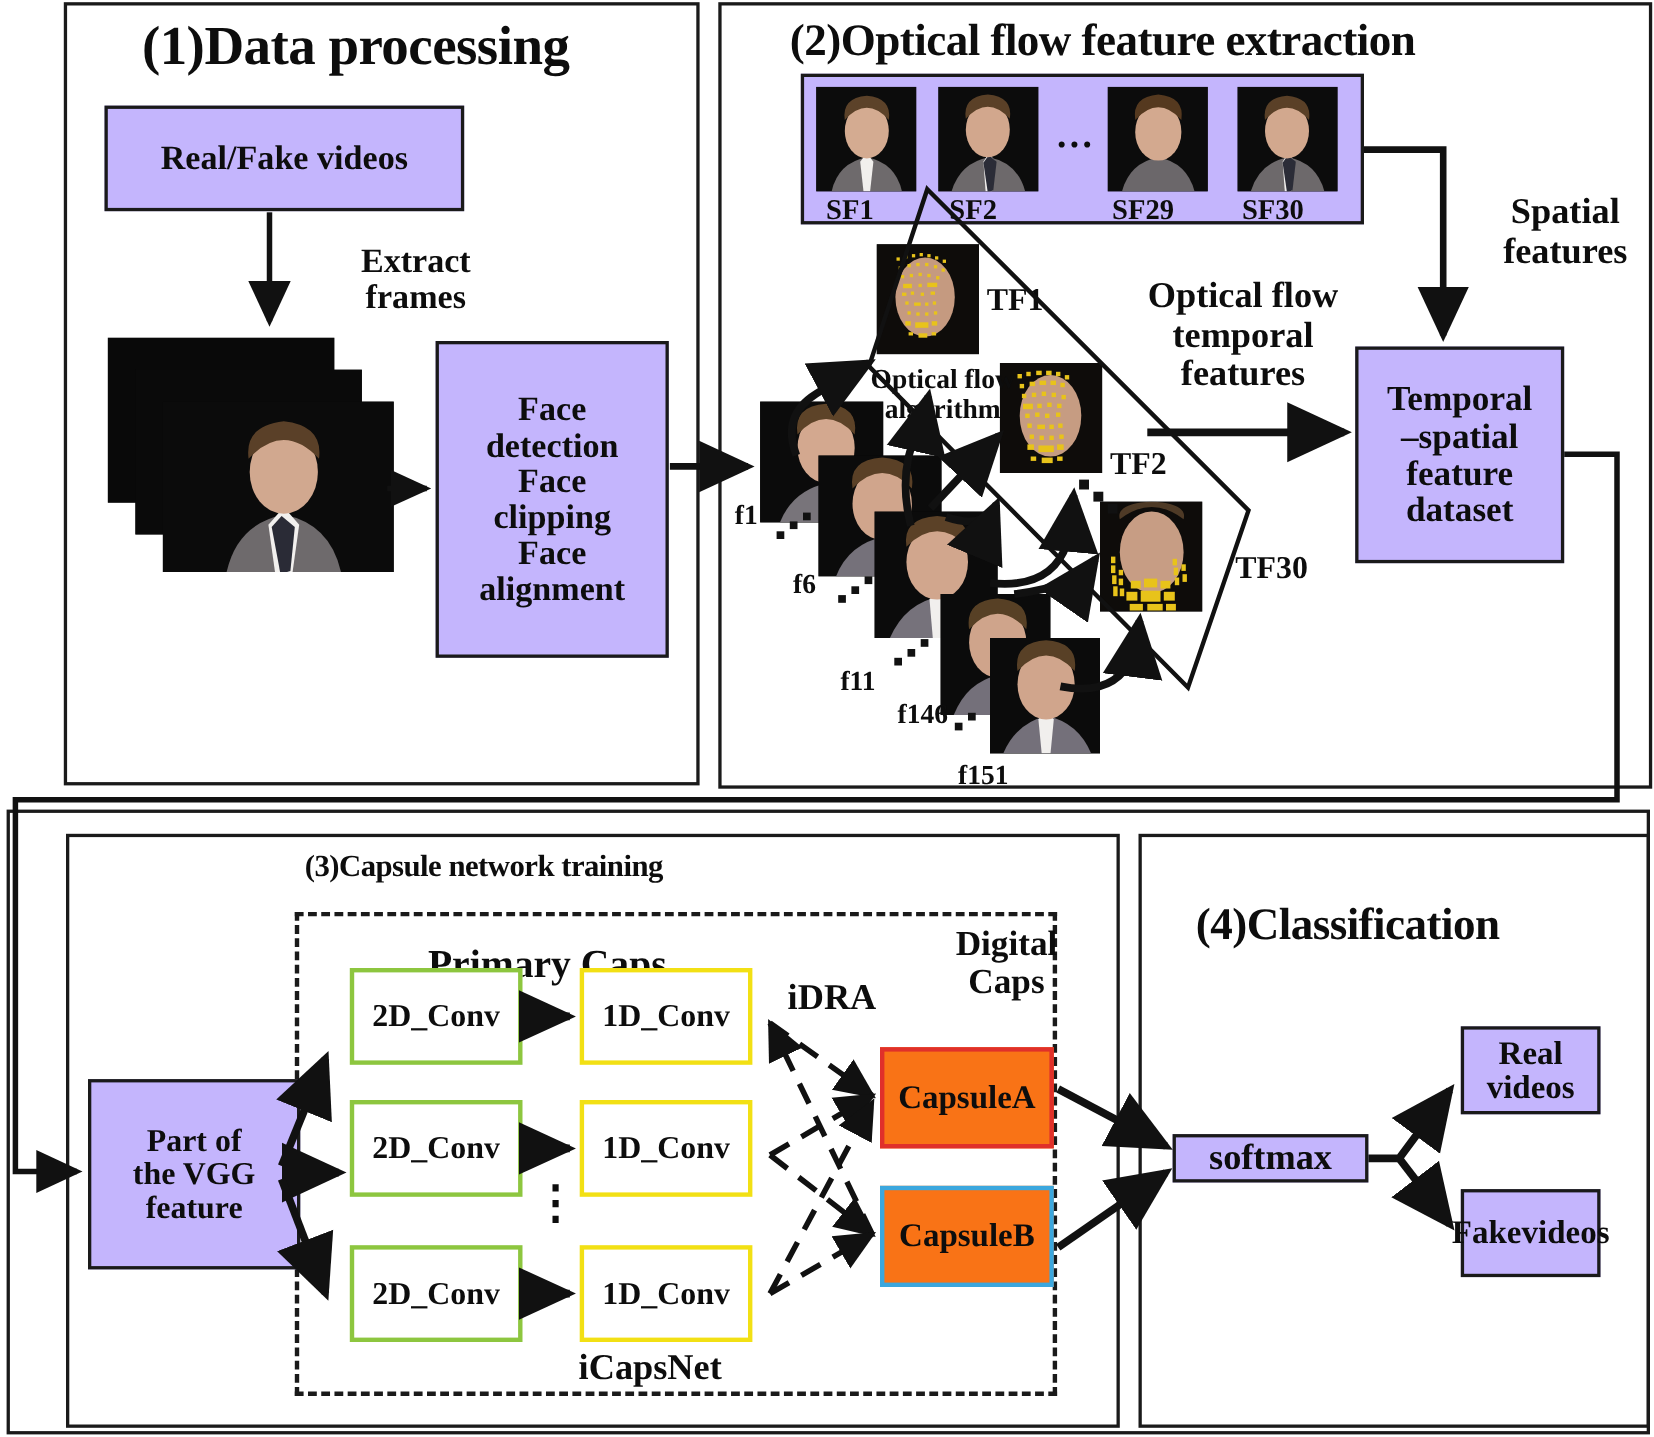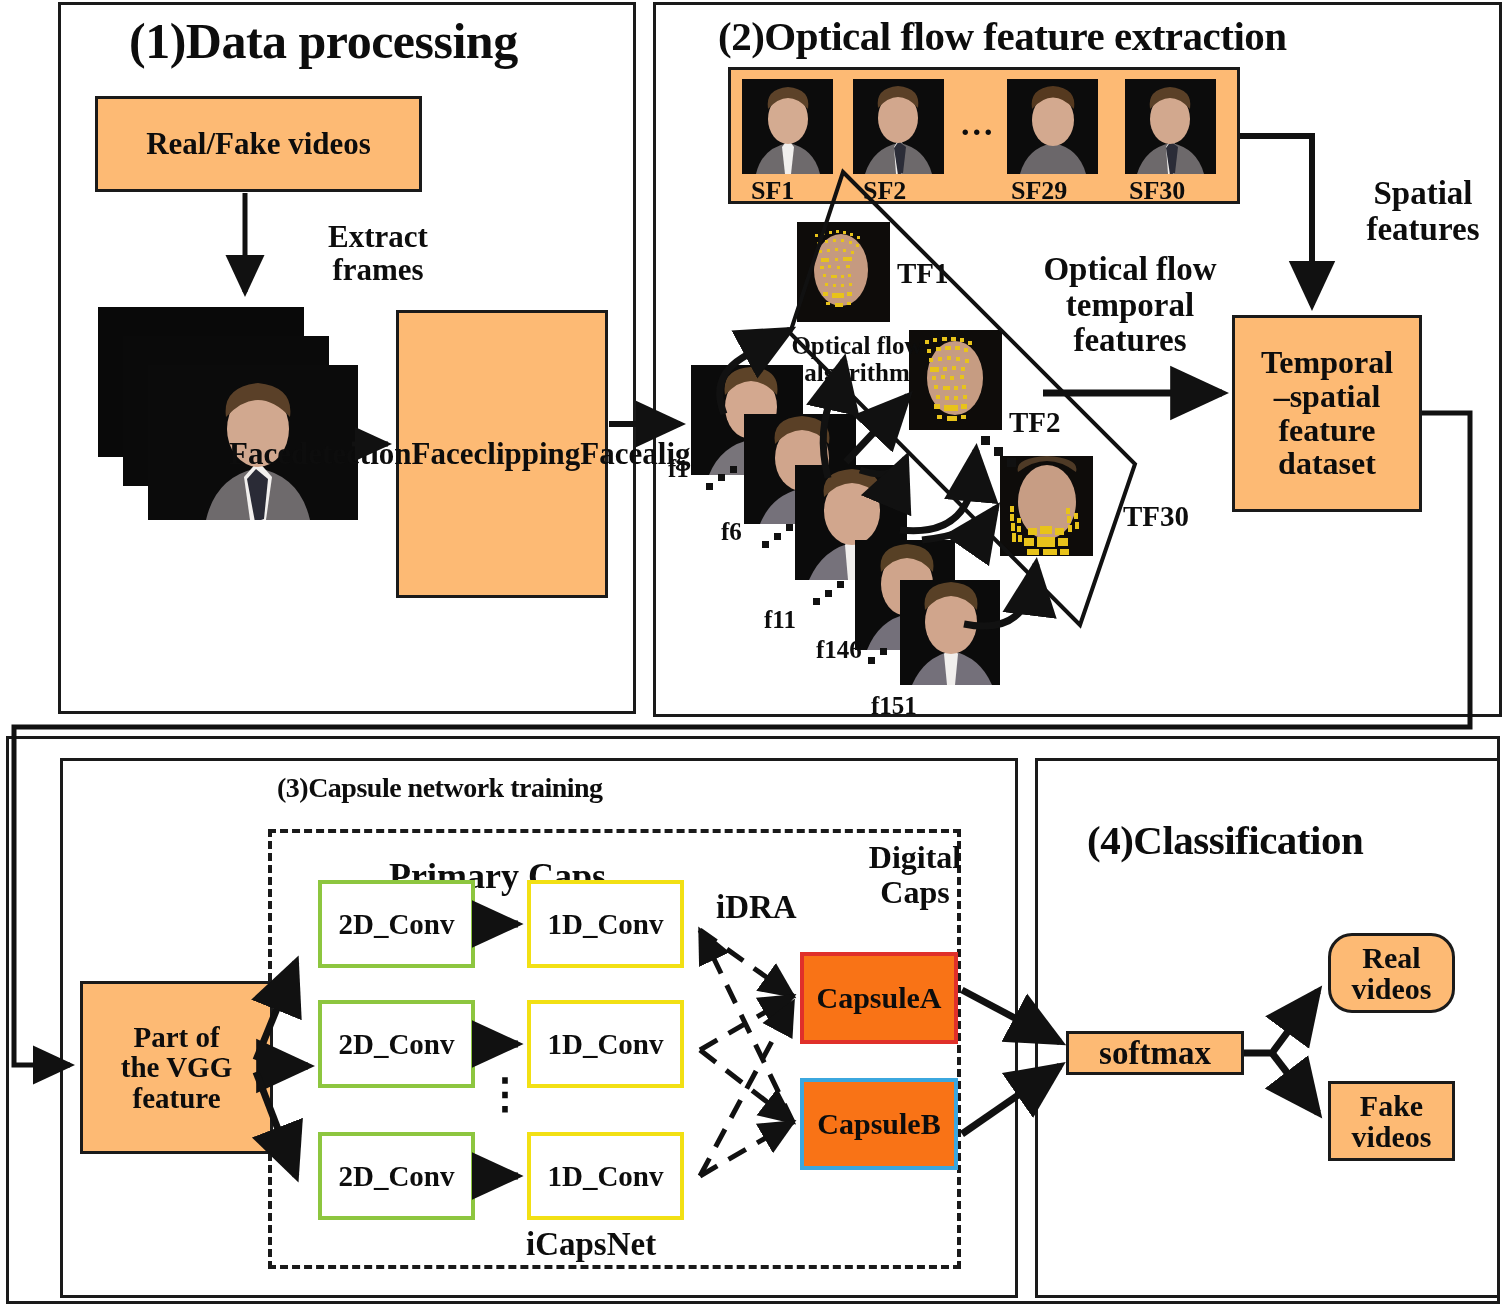--- a/index.html
+++ b/index.html
@@ -1,20 +1,20 @@
 <!DOCTYPE html>
 <html><head>
 <meta charset="utf-8">
 <style>
   html,body{margin:0;padding:0;background:#fff;}
   body{width:1504px;height:1306px;position:relative;overflow:hidden;
        font-family:"Liberation Serif","DejaVu Serif",serif;color:#0d0d0d;}
   .panel{position:absolute;border:3px solid #1a1a1a;background:transparent;box-sizing:border-box;}
   .ptitle{position:absolute;font-weight:bold;white-space:nowrap;letter-spacing:-0.5px;}
-  .box{position:absolute;border:3px solid #1a1a1a;background:#fdba74;box-sizing:border-box;
+  .box{position:absolute;border:3px solid #1a1a1a;background:#c4b5fd;box-sizing:border-box;
        display:flex;align-items:center;justify-content:center;text-align:center;
        font-weight:bold;line-height:1.05;}
   .lbl{position:absolute;font-weight:bold;white-space:nowrap;}
   .lbl.ml{white-space:normal;text-align:center;line-height:1.08;}
   svg.ov{position:absolute;left:0;top:0;width:1504px;height:1306px;pointer-events:none;overflow:visible;}
   .frm{position:absolute;background:#0a0a0a;border:0;overflow:hidden;}
   .frm .face{position:absolute;left:0;top:0;width:100%;height:100%;}
   .dashbox{position:absolute;border:4px dashed #1a1a1a;box-sizing:border-box;}
   .convbox{position:absolute;border:4px solid #8DC63F;background:#fff;box-sizing:border-box;
            display:flex;align-items:center;justify-content:center;font-weight:bold;}
@@ -63,21 +63,21 @@
   <svg class="face" viewBox="0 0 210 155" preserveAspectRatio="none">
     <rect x="0" y="0" width="210" height="155" fill="#0b0b0b"></rect>
     <path d="M58 155 q10 -44 52 -52 q42 8 52 52z" fill="#6e6a6c"></path>
     <path d="M96 112 l14 -16 l14 16 l-6 43 h-16z" fill="#f2f0ee"></path>
     <path d="M108 104 l12 10 l-4 40 l-9 3 l-8 -43z" fill="#2a2b36"></path>
     <ellipse cx="110" cy="64" rx="31" ry="38" fill="#d1a88f"></ellipse>
     <path d="M78 52 q32 -34 64 0 q4 -30 -32 -34 q-36 4 -32 34z" fill="#5a4028"></path>
   </svg>
 </div>
 
-<div class="box" style="left:396px;top:310px;width:212px;height:288px;font-size:31px;flex-direction:row;">
+<div class="box" style="left:396px;top:310px;width:212px;height:288px;font-size:31px;flex-direction:column;">
   <span>Face</span>
   <span>detection</span>
   <span>Face</span>
   <span>clipping</span>
   <span>Face</span>
   <span>alignment</span>
 </div>
 
 <div class="box" style="left:728px;top:67px;width:512px;height:137px;"></div>
 
@@ -392,25 +392,25 @@
   <span>Caps</span>
 </div>
 
 <div class="capbox" style="left:800px;top:952px;width:158px;height:92px;font-size:30px;">CapsuleA</div>
 <div class="capbox blu" style="left:800px;top:1078px;width:158px;height:92px;font-size:30px;">CapsuleB</div>
 
 <div class="lbl" style="left:526px;top:1226px;font-size:33px;">iCapsNet</div>
 
 <div class="box" style="left:1066px;top:1031px;width:178px;height:44px;font-size:33px;">softmax</div>
 
-<div class="box" style="left:1328px;top:933px;width:127px;height:80px;font-size:30px;flex-direction:column;border-radius:24px;">
+<div class="box" style="left:1328px;top:933px;width:127px;height:80px;font-size:30px;flex-direction:column;">
   <span>Real</span>
   <span>videos</span>
 </div>
-<div class="box" style="left:1328px;top:1081px;width:127px;height:80px;font-size:30px;flex-direction:column;">
+<div class="box" style="left:1328px;top:1081px;width:127px;height:80px;font-size:30px;flex-direction:row;">
   <span>Fake</span>
   <span>videos</span>
 </div>
 
 <svg class="ov">
   <defs>
     <marker id="ah" markerWidth="9" markerHeight="9" refX="7.4" refY="4.5" orient="auto">
       <path d="M0,0.6 L8.4,4.5 L0,8.4 z" fill="#111"></path>
     </marker>
     <marker id="ahs" markerWidth="8" markerHeight="8" refX="6.6" refY="4" orient="auto">

